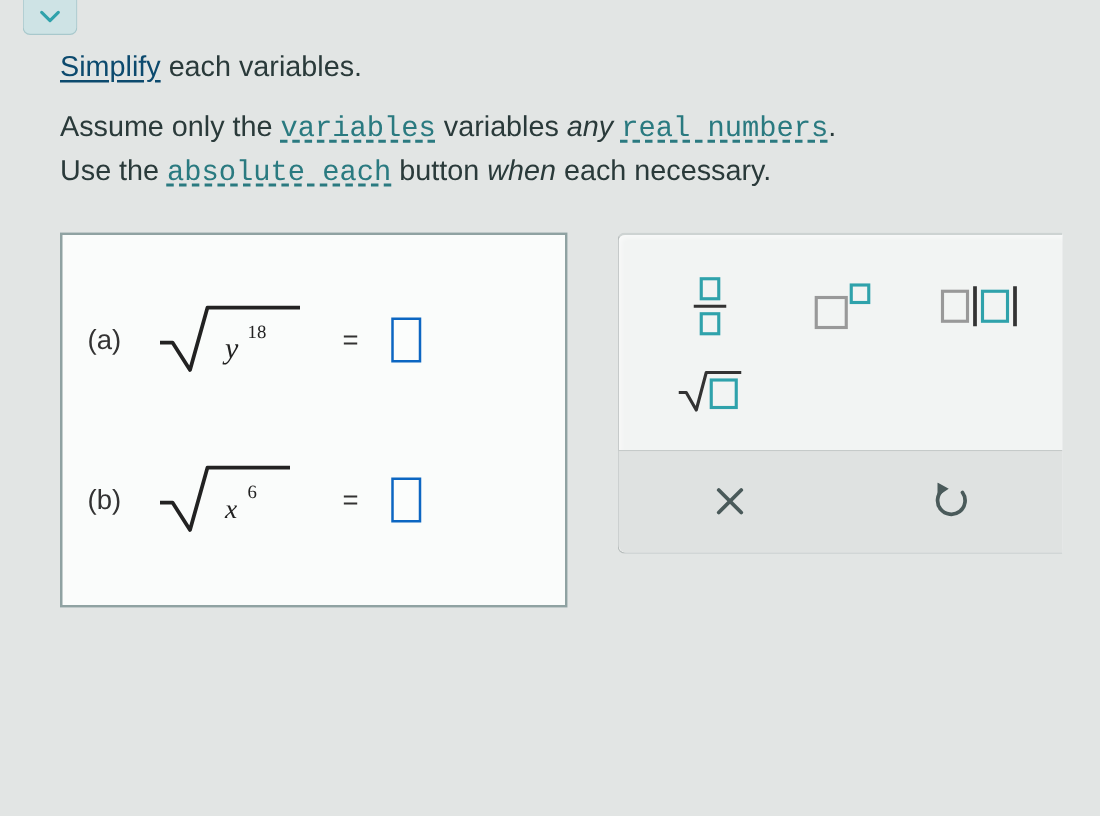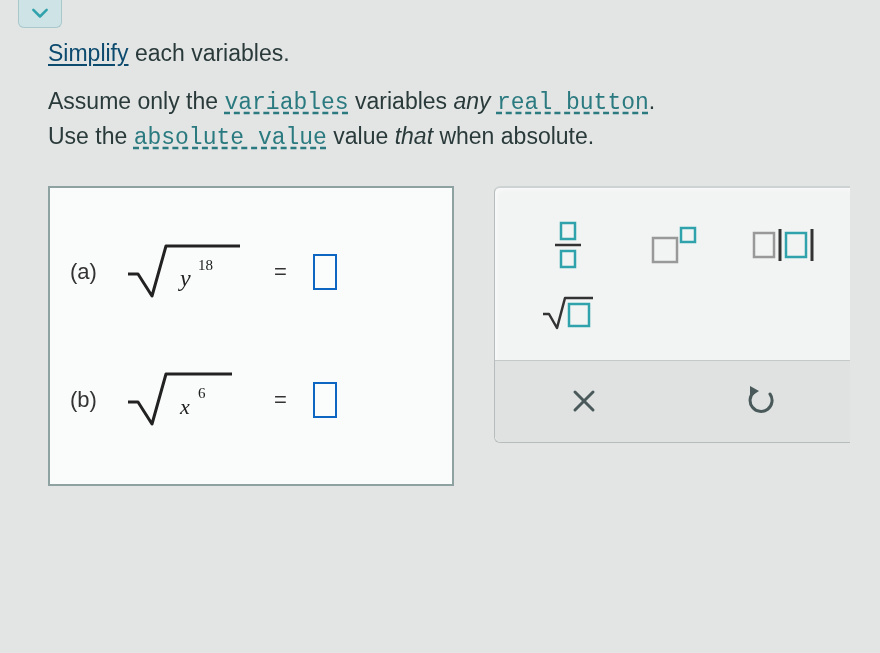--- a/index.html
+++ b/index.html
@@ -119,23 +119,23 @@
     <polyline points="4,2 12,10 20,2" fill="none" stroke="#2fa2ab" stroke-width="3" stroke-linecap="round" stroke-linejoin="round"></polyline>
   </svg>
 </div>
 
 <div class="content">
   <p class="instruction1">
     <span class="link-solid">Simplify</span><span> each variables.</span>
   </p>
 
   <p class="instruction2">
-    <span>Assume only the </span><span class="link">variables</span><span> variables </span><span class="italic">any</span><span> </span><span class="link">real button</span><span>.</span>
+    <span>Assume only the </span><span class="link">variables</span><span> variables </span><span class="italic">any</span><span> </span><span class="link">real numbers</span><span>.</span>
     <br>
-    <span>Use the </span><span class="link">absolute value</span><span> value </span><span class="italic">that</span><span> when absolute.</span>
+    <span>Use the </span><span class="link">absolute each</span><span> button </span><span class="italic">when</span><span> each necessary.</span>
   </p>
 
   <div class="work-area">
     <div class="problems-box">
 
       <div class="prob-row">
         <span class="prob-label">(a)</span>
         <span class="sqrt-expr">
           <svg width="120" height="64" viewBox="0 0 120 64">
             <path d="M4 34 L14 34 L28 56 L42 6 L116 6" fill="none" stroke="#222" stroke-width="3" stroke-linejoin="round"></path>

